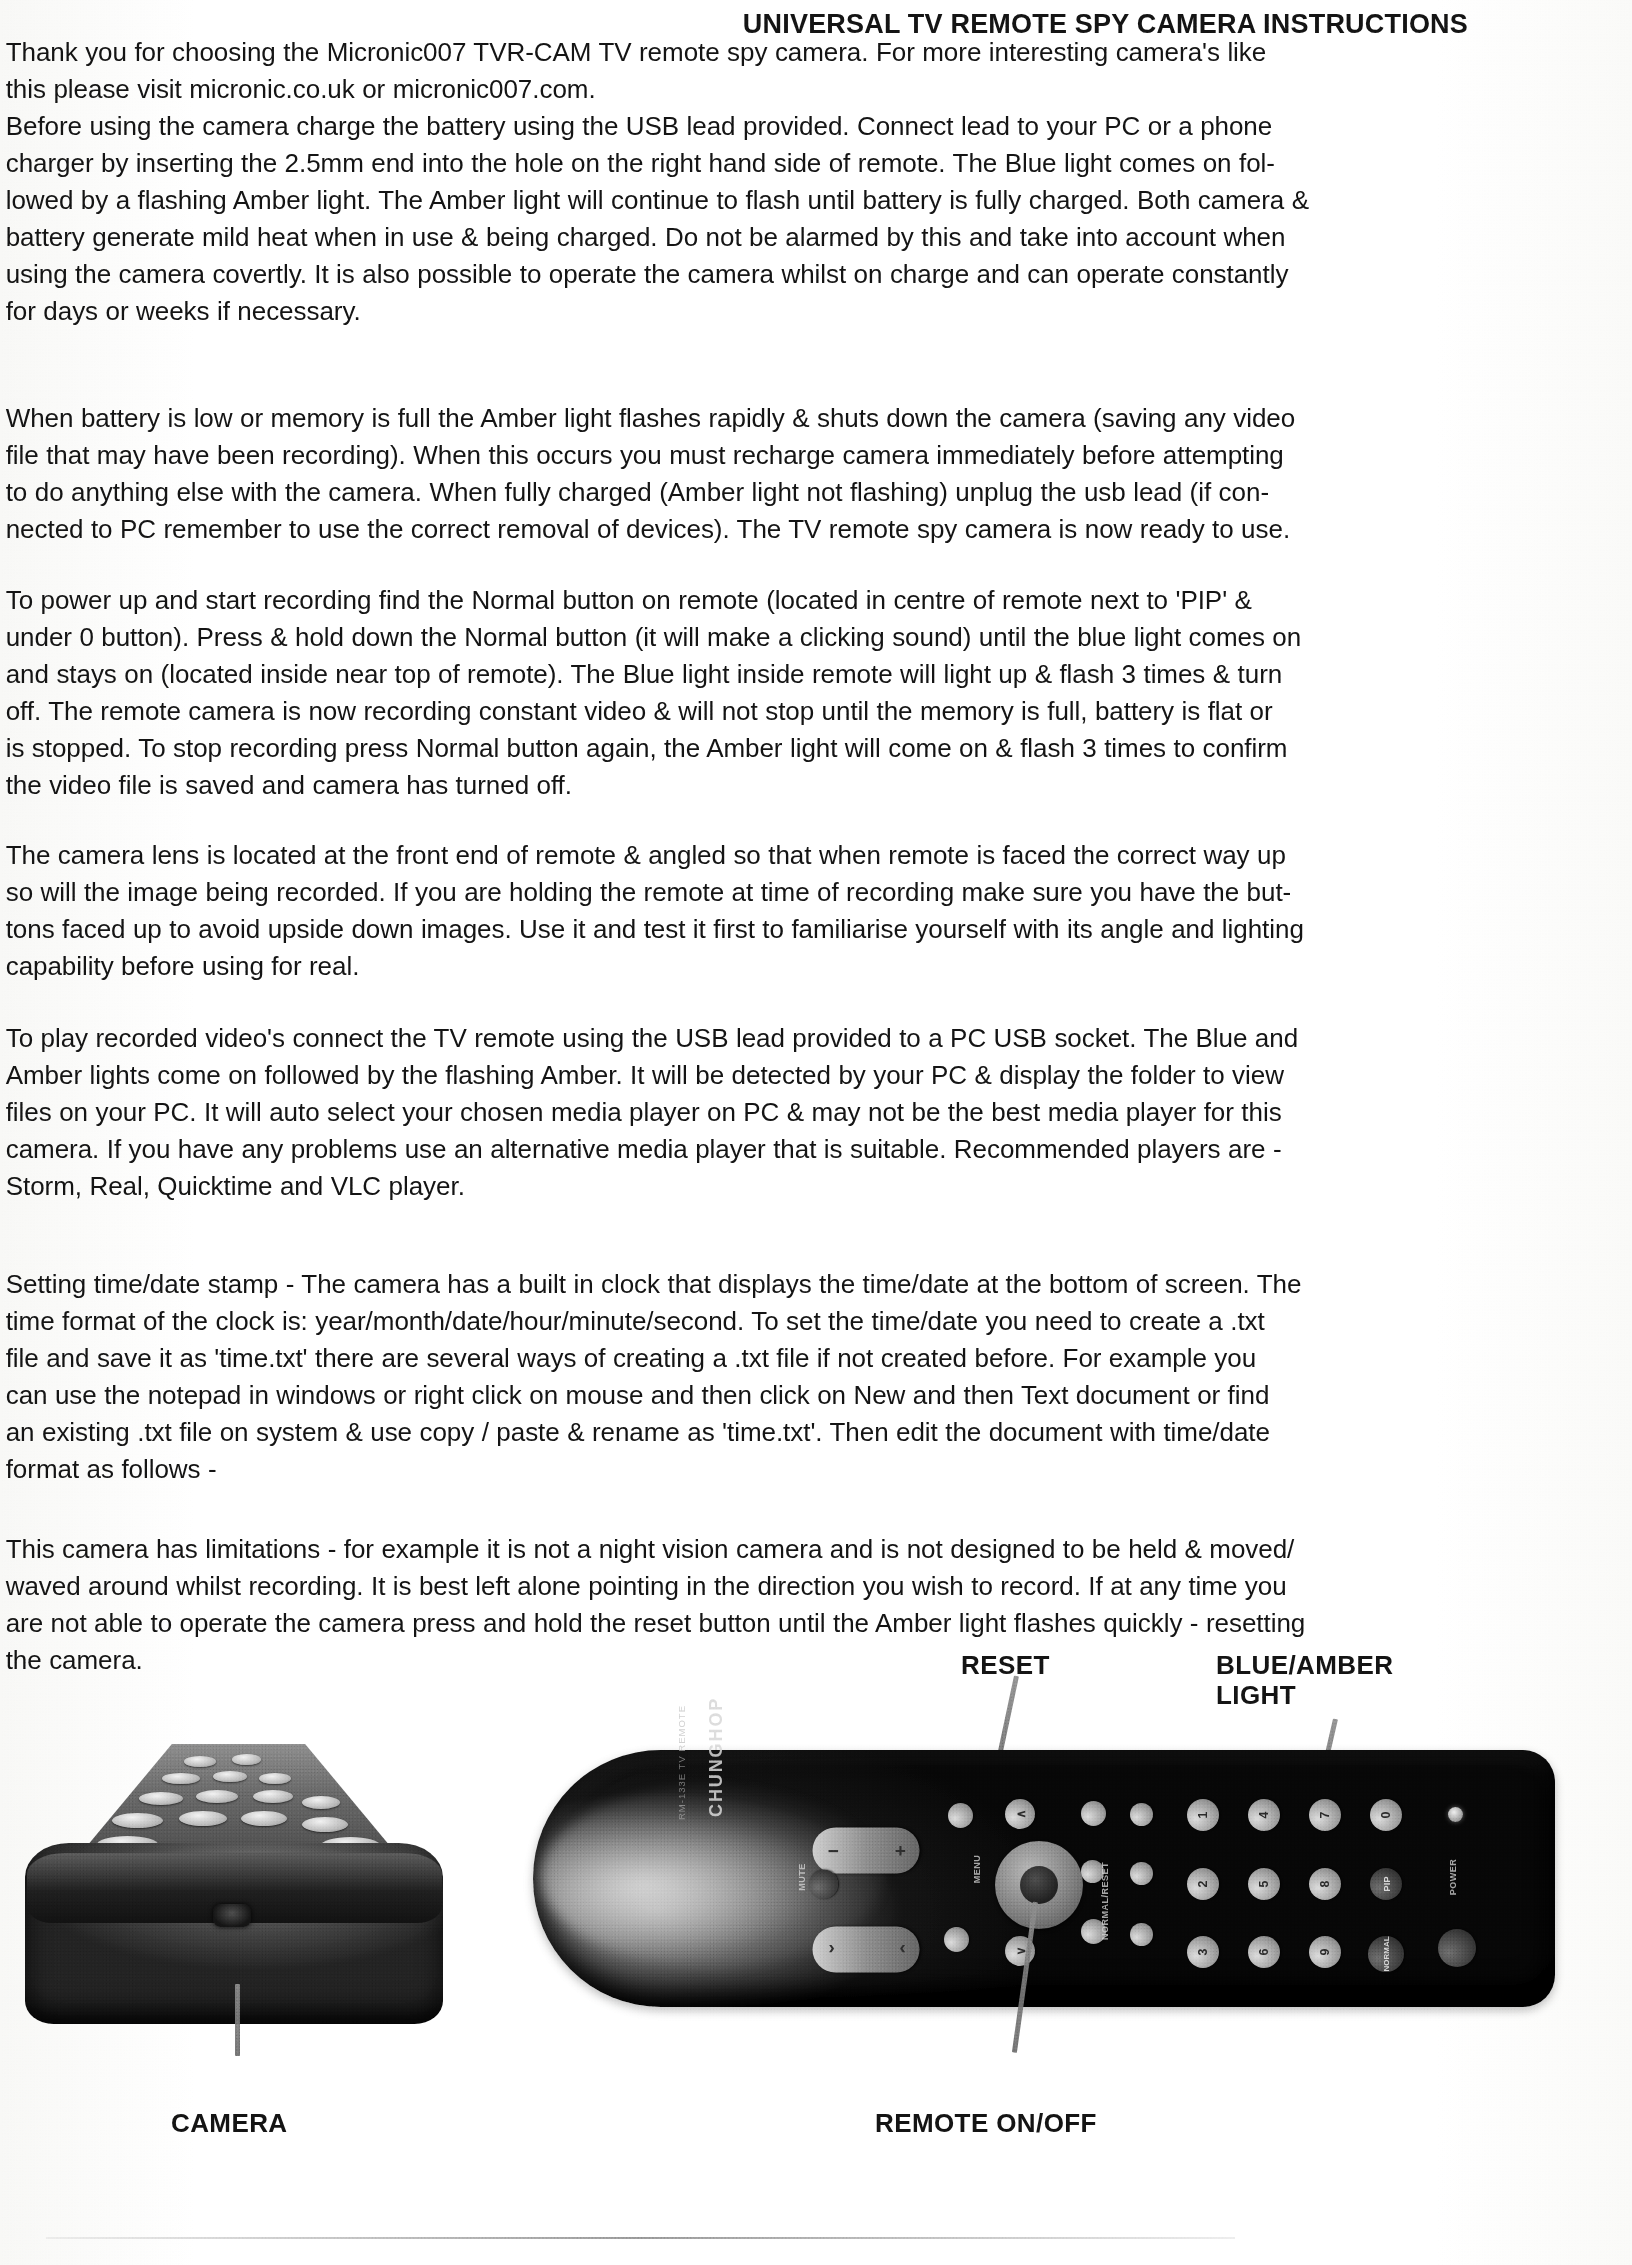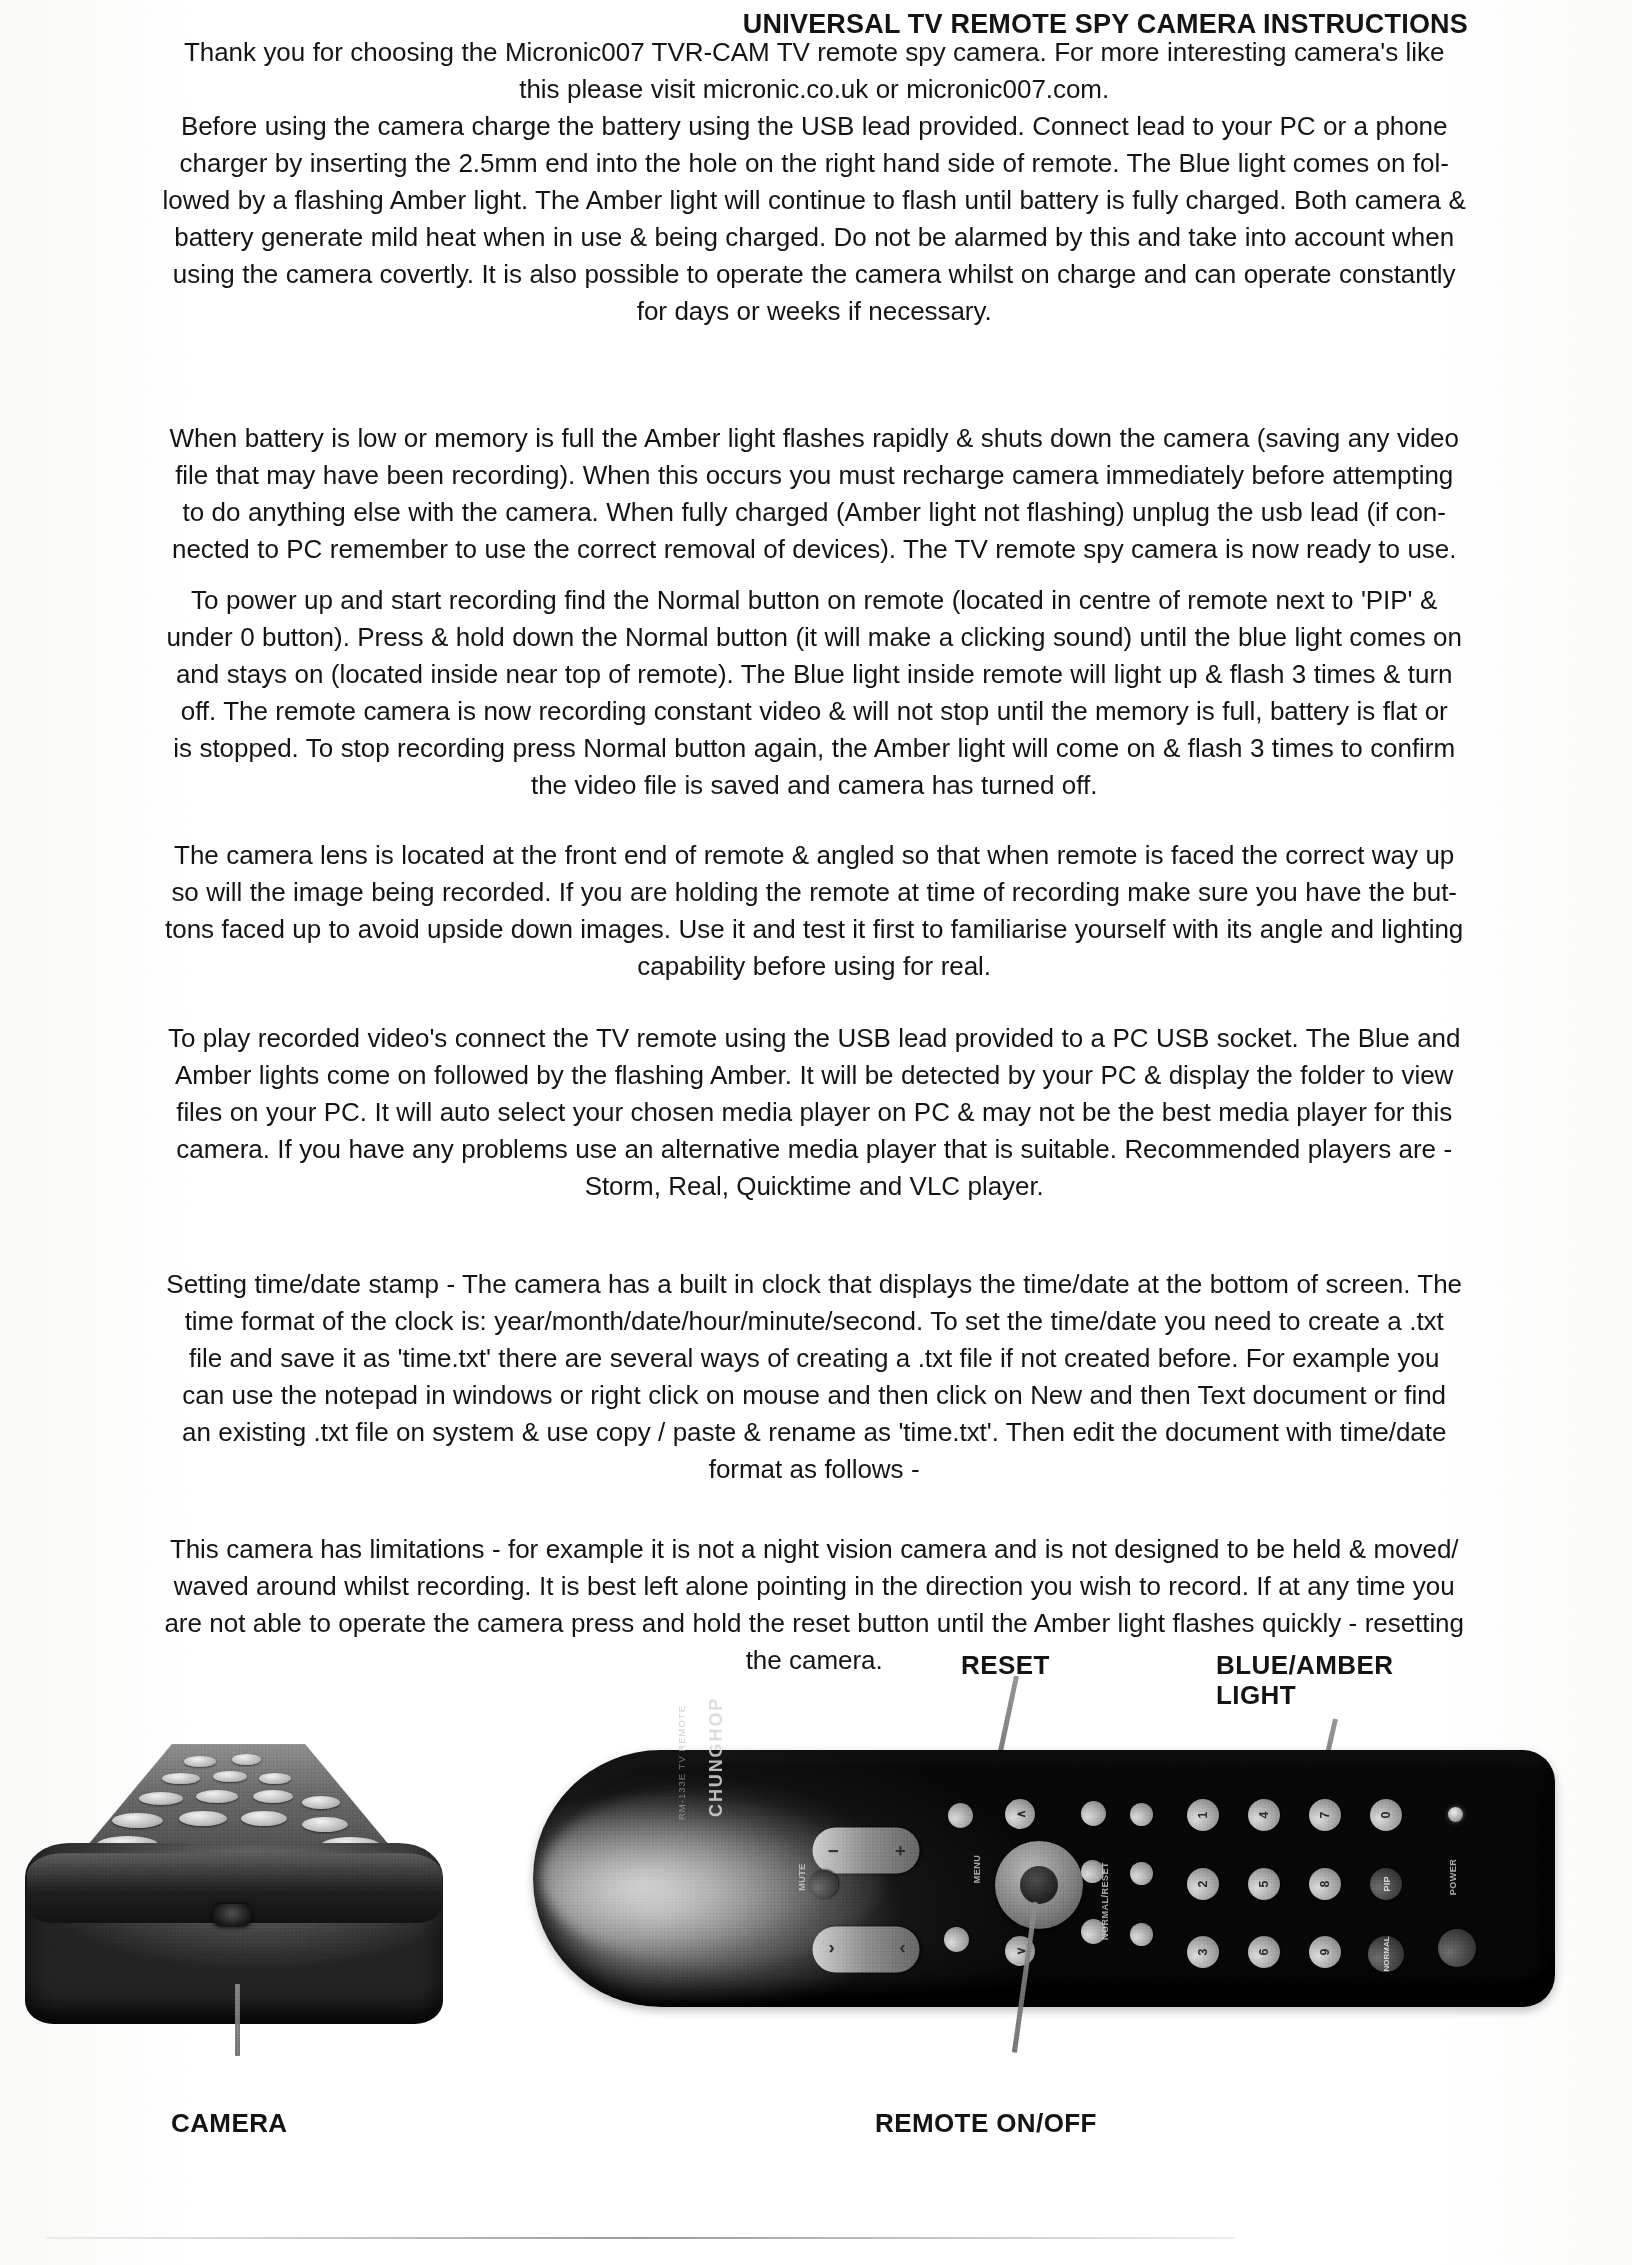--- a/index.html
+++ b/index.html
@@ -47,21 +47,21 @@
     font-family: "Liberation Sans", sans-serif;
   }
 
   
   .body-block {
     position: absolute;
     left: 5.7px;
     width: 1617px;
     font-size: 26px;
     line-height: 37px;
-    text-align: center;
+    text-align: left;
     letter-spacing: -0.05px;
     word-spacing: 0.3px;
   }
   .body-block p {
     margin: 0;
     padding: 0;
   }
   .body-block p + p {
     margin-top: 0;
   }
@@ -309,21 +309,21 @@
     <p>Thank you for choosing the Micronic007 TVR-CAM TV remote spy camera. For more interesting camera's like</p>
     <p>this please visit micronic.co.uk or micronic007.com.</p>
     <p>Before using the camera charge the battery using the USB lead provided. Connect lead to your PC or a phone</p>
     <p>charger by inserting the 2.5mm end into the hole on the right hand side of remote. The Blue light comes on fol-</p>
     <p>lowed by a flashing Amber light. The Amber light will continue to flash until battery is fully charged. Both camera &amp;</p>
     <p>battery generate mild heat when in use &amp; being charged. Do not be alarmed by this and take into account when</p>
     <p>using the camera covertly. It is also possible to operate the camera whilst on charge and can operate constantly</p>
     <p>for days or weeks if necessary.</p>
   </div>
 
-  <div class="body-block" style="top:420px;">
+  <div class="body-block" style="top:400px;">
     <p>When battery is low or memory is full the Amber light flashes rapidly &amp; shuts down the camera (saving any video</p>
     <p>file that may have been recording). When this occurs you must recharge camera immediately before attempting</p>
     <p>to do anything else with the camera. When fully charged (Amber light not flashing) unplug the usb lead (if con-</p>
     <p>nected to PC remember to use the correct removal of devices). The TV remote spy camera is now ready to use.</p>
   </div>
 
   <div class="body-block" style="top:582px;">
     <p>To power up and start recording find the Normal button on remote (located in centre of remote next to 'PIP' &amp;</p>
     <p>under 0 button). Press &amp; hold down the Normal button (it will make a clicking sound) until the blue light comes on</p>
     <p>and stays on (located inside near top of remote). The Blue light inside remote will light up &amp; flash 3 times &amp; turn</p>

